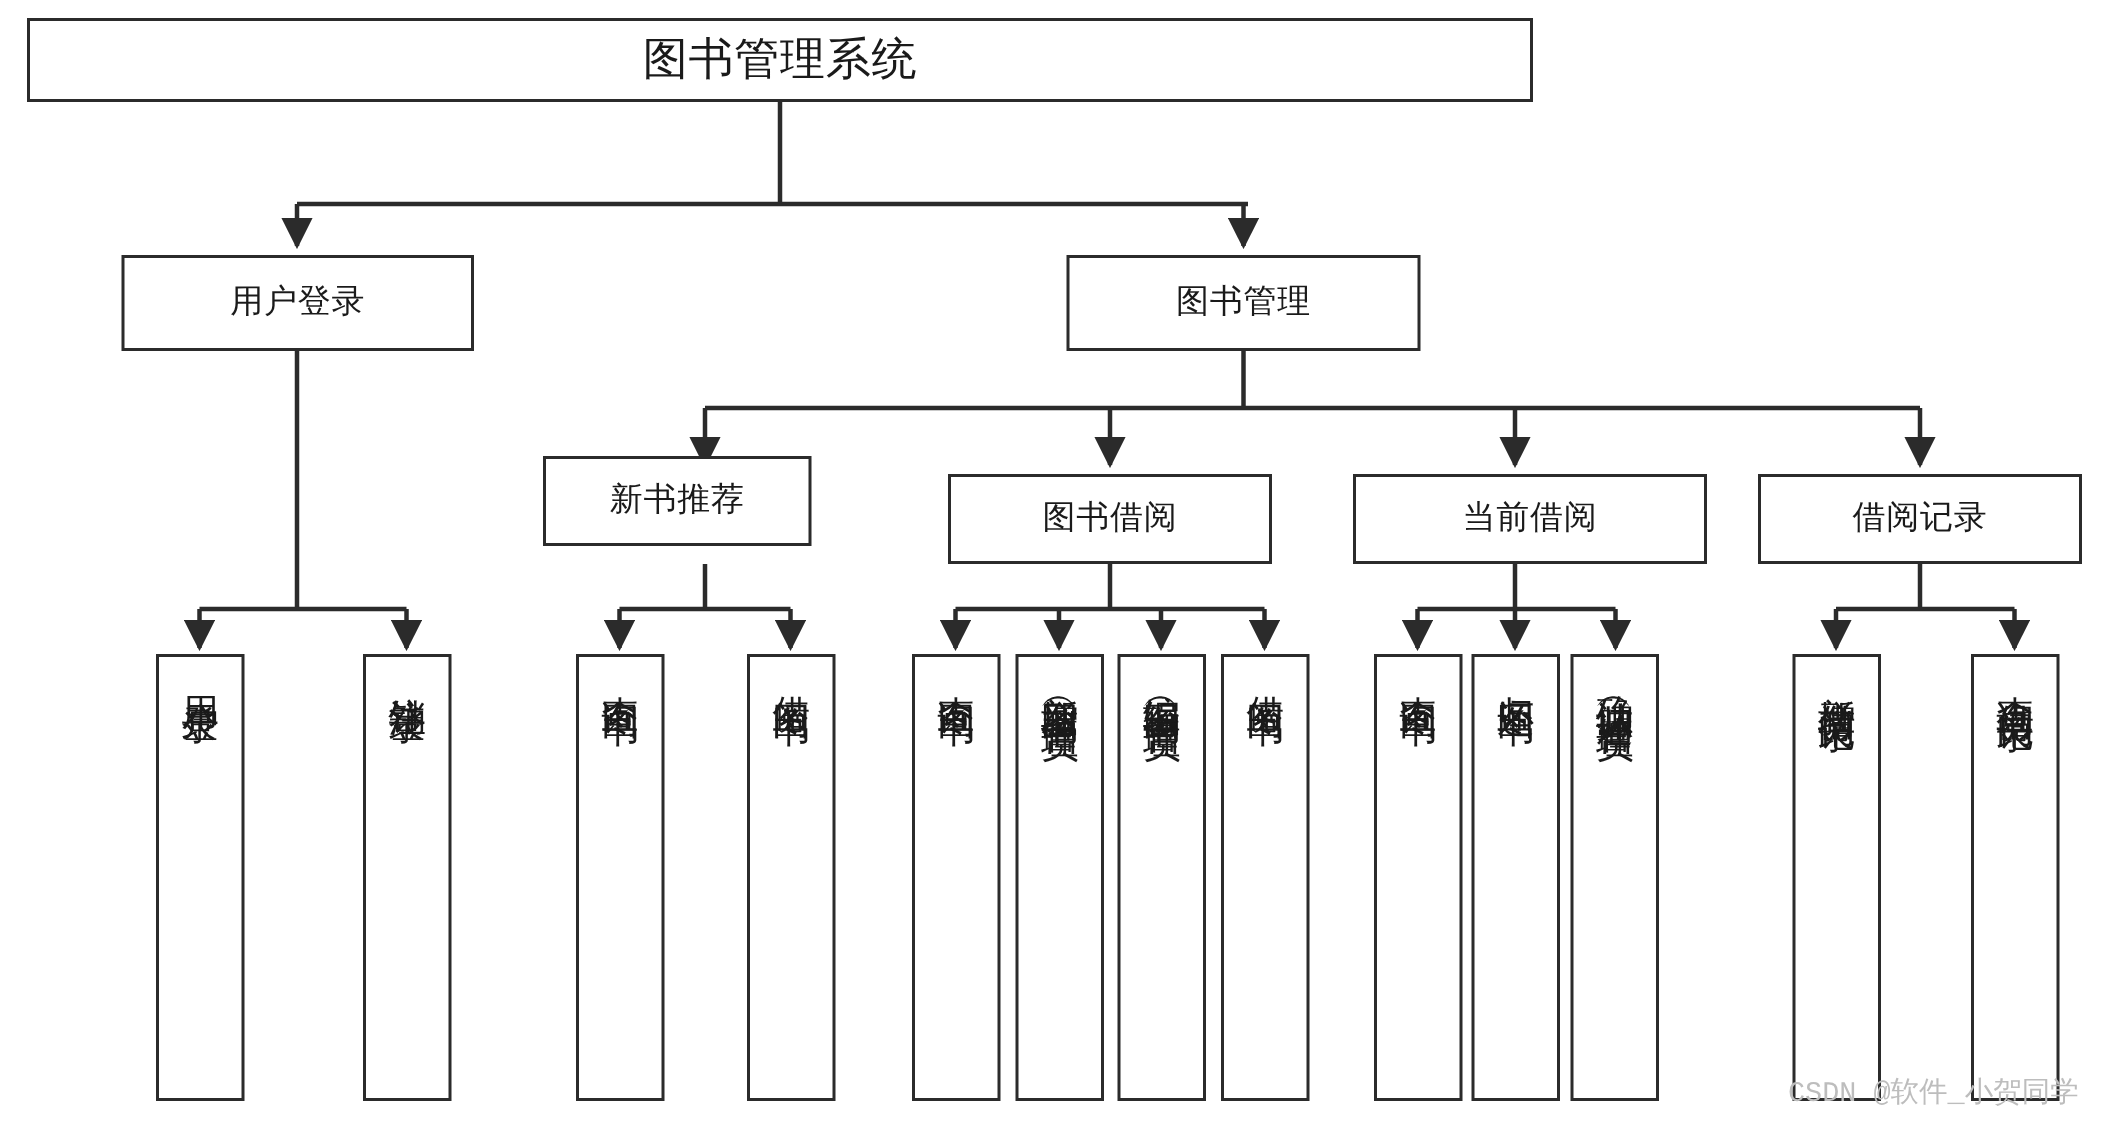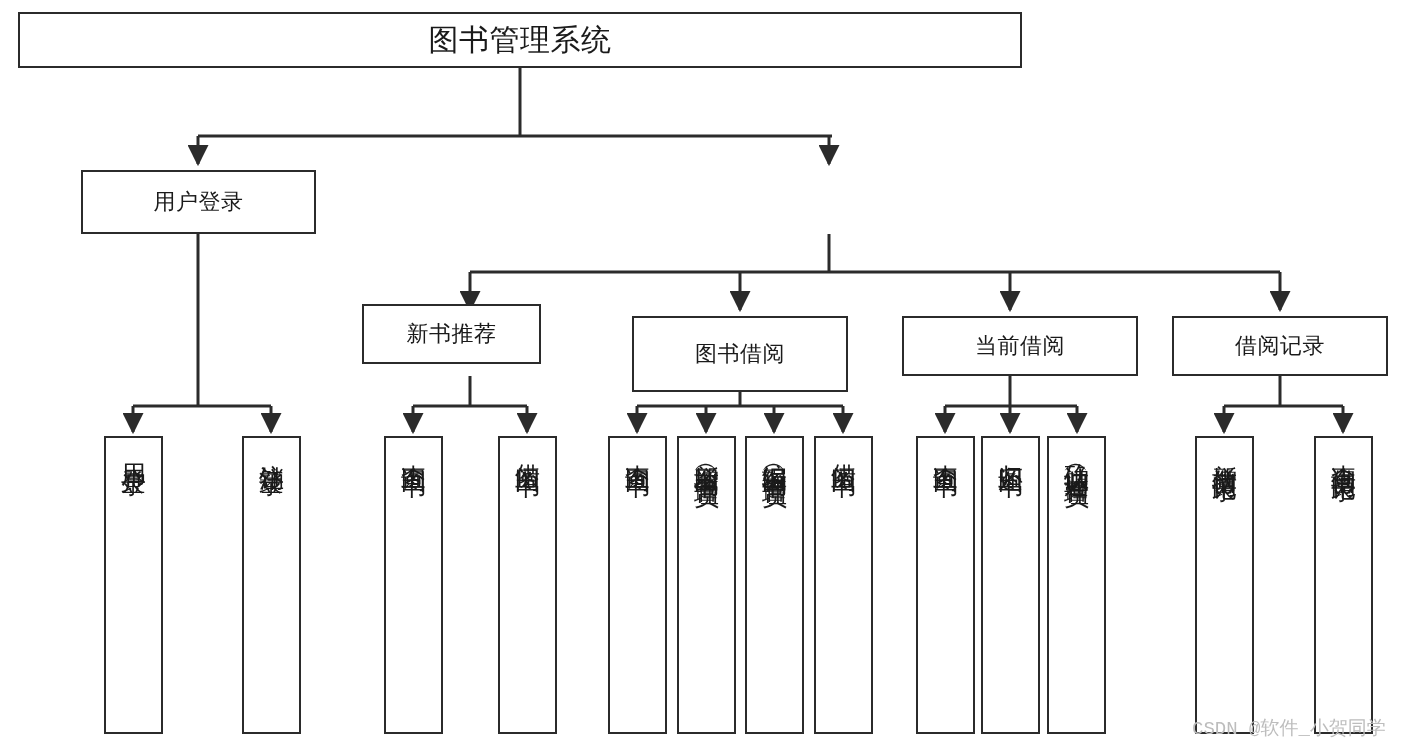--- a/index.html
+++ b/index.html
@@ -127,25 +127,28 @@
     </g>
   </svg>
 
   <div class="node h root" style="left:18px; top:12px; width:1004px; height:56px;">
     <span class="node-label">图书管理系统</span>
   </div>
 
   <div class="node h" style="left:81px; top:170px; width:235px; height:64px;">
     <span class="node-label">用户登录</span>
   </div>
+  <div class="node h" style="left:711px; top:170px; width:236px; height:64px;">
+    <span class="node-label">图书管理</span>
+  </div>
 
   <div class="node h" style="left:362px; top:304px; width:179px; height:60px;">
     <span class="node-label">新书推荐</span>
   </div>
-  <div class="node h" style="left:632px; top:316px; width:216px; height:76px;">
+  <div class="node h" style="left:632px; top:316px; width:216px; height:60px;">
     <span class="node-label">图书借阅</span>
   </div>
   <div class="node h" style="left:902px; top:316px; width:236px; height:60px;">
     <span class="node-label">当前借阅</span>
   </div>
   <div class="node h" style="left:1172px; top:316px; width:216px; height:60px;">
     <span class="node-label">借阅记录</span>
   </div>
 
   <div class="node v" style="left:104px; top:436px; width:59px; height:298px;">

